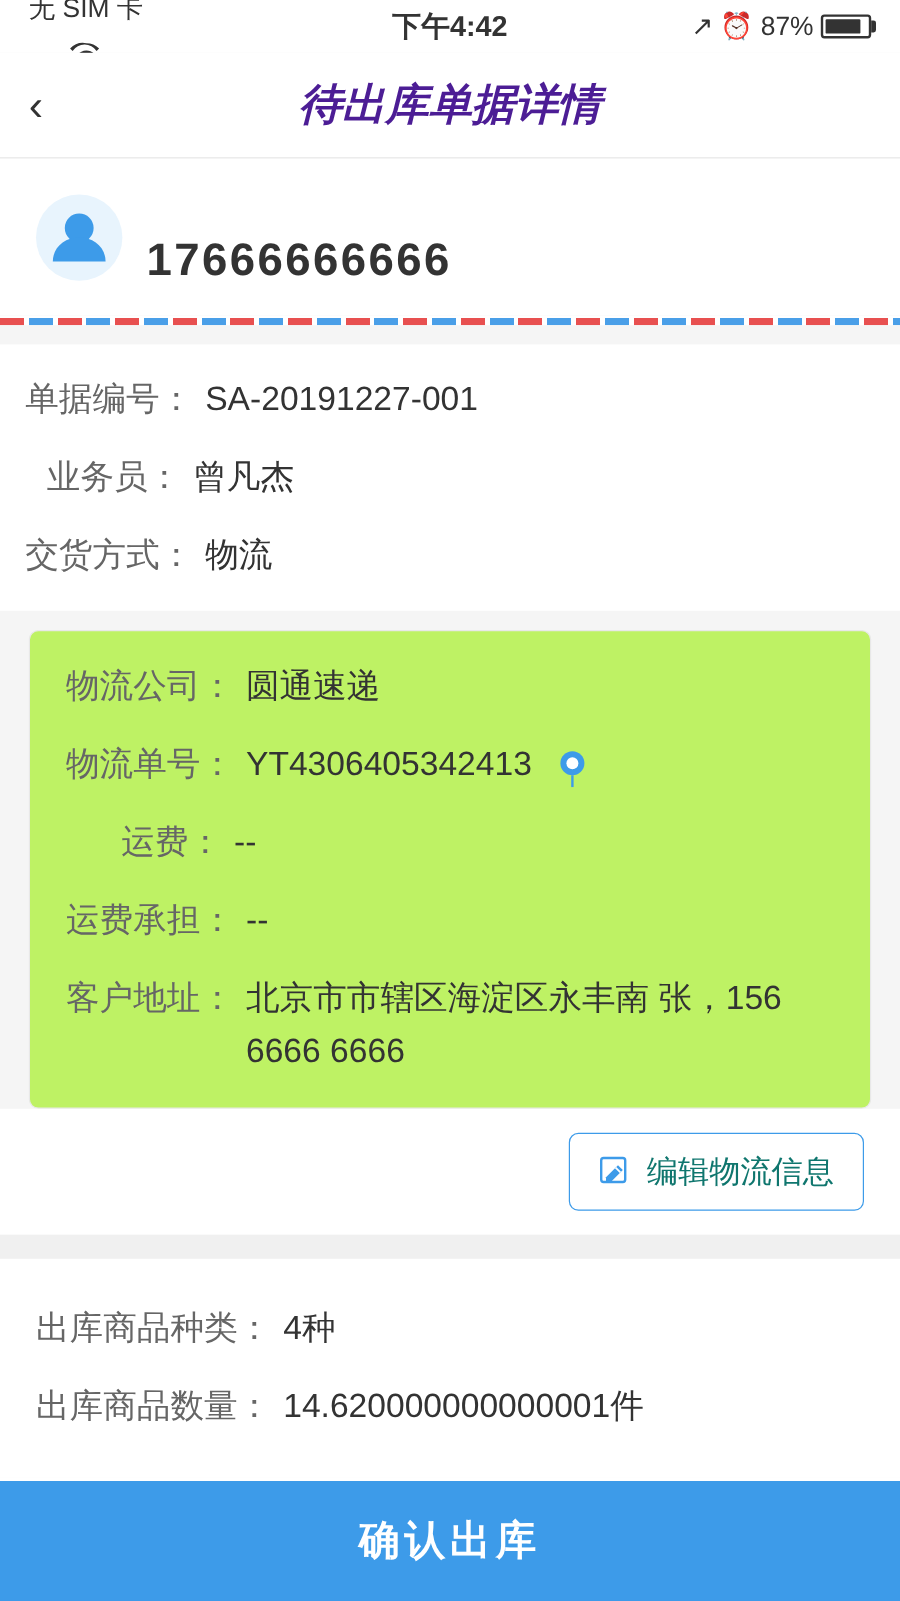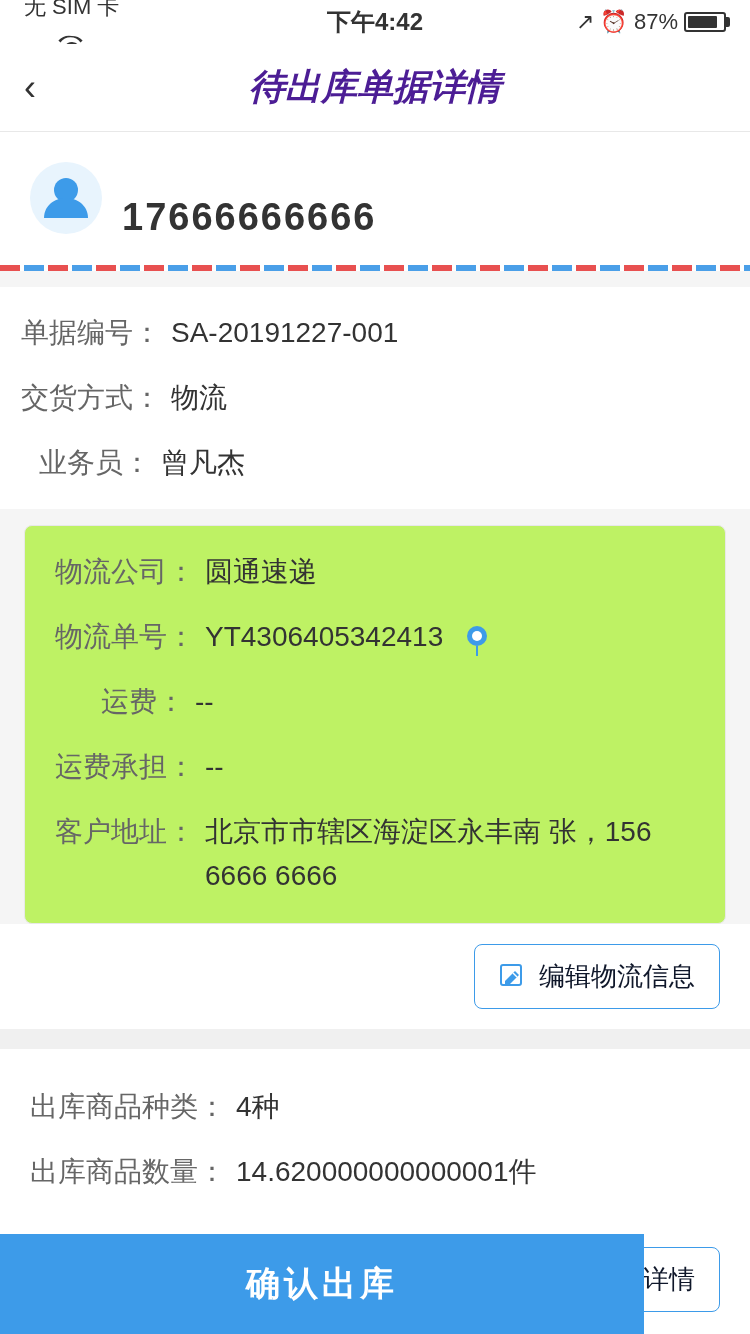--- a/index.html
+++ b/index.html
@@ -208,21 +208,21 @@
     .button-row {
       display: flex;
       justify-content: flex-end;
       padding: 20px 30px;
       background: #fff;
     }
     .outline-btn {
       border: 1px solid #3d9be9;
       border-radius: 8px;
       padding: 14px 24px;
-      color: #0f172a;
+      color: #0f766e;
       font-size: 26px;
       background: #fff;
       display: flex;
       align-items: center;
       gap: 12px;
       cursor: pointer;
     }
 
     
     .gray-divider {
@@ -241,21 +241,21 @@
       background: #f5f5f5;
       flex: 1;
       min-height: 200px;
     }
 
     
     .confirm-bar {
       position: fixed;
       bottom: 0;
       left: 0;
-      width: 644px;
+      width: 750px;
       height: 100px;
       background: #3d9be9;
       display: flex;
       align-items: center;
       justify-content: center;
       cursor: pointer;
     }
     .confirm-text {
       font-size: 34px;
       font-weight: 600;
@@ -310,26 +310,26 @@
     <div class="dashed-divider">
       <div class="dashed-line"></div>
     </div>
 
     <div class="section-card">
       <div class="info-row">
         <span class="info-label">单据编号：</span>
         <span class="info-value">SA-20191227-001</span>
       </div>
       <div class="info-row">
+        <span class="info-label">业务员：</span>
+        <span class="info-value">曾凡杰</span>
+      </div>
+      <div class="info-row">
         <span class="info-label">交货方式：</span>
         <span class="info-value">物流</span>
-      </div>
-      <div class="info-row">
-        <span class="info-label">业务员：</span>
-        <span class="info-value">曾凡杰</span>
       </div>
     </div>
 
     <div class="logistics-card" style="margin: 0 24px 0 24px; background:#bef264;">
       <div class="info-row">
         <span class="info-label">物流公司：</span>
         <span class="info-value">圆通速递</span>
       </div>
       <div class="info-row">
         <span class="info-label">物流单号：</span>

